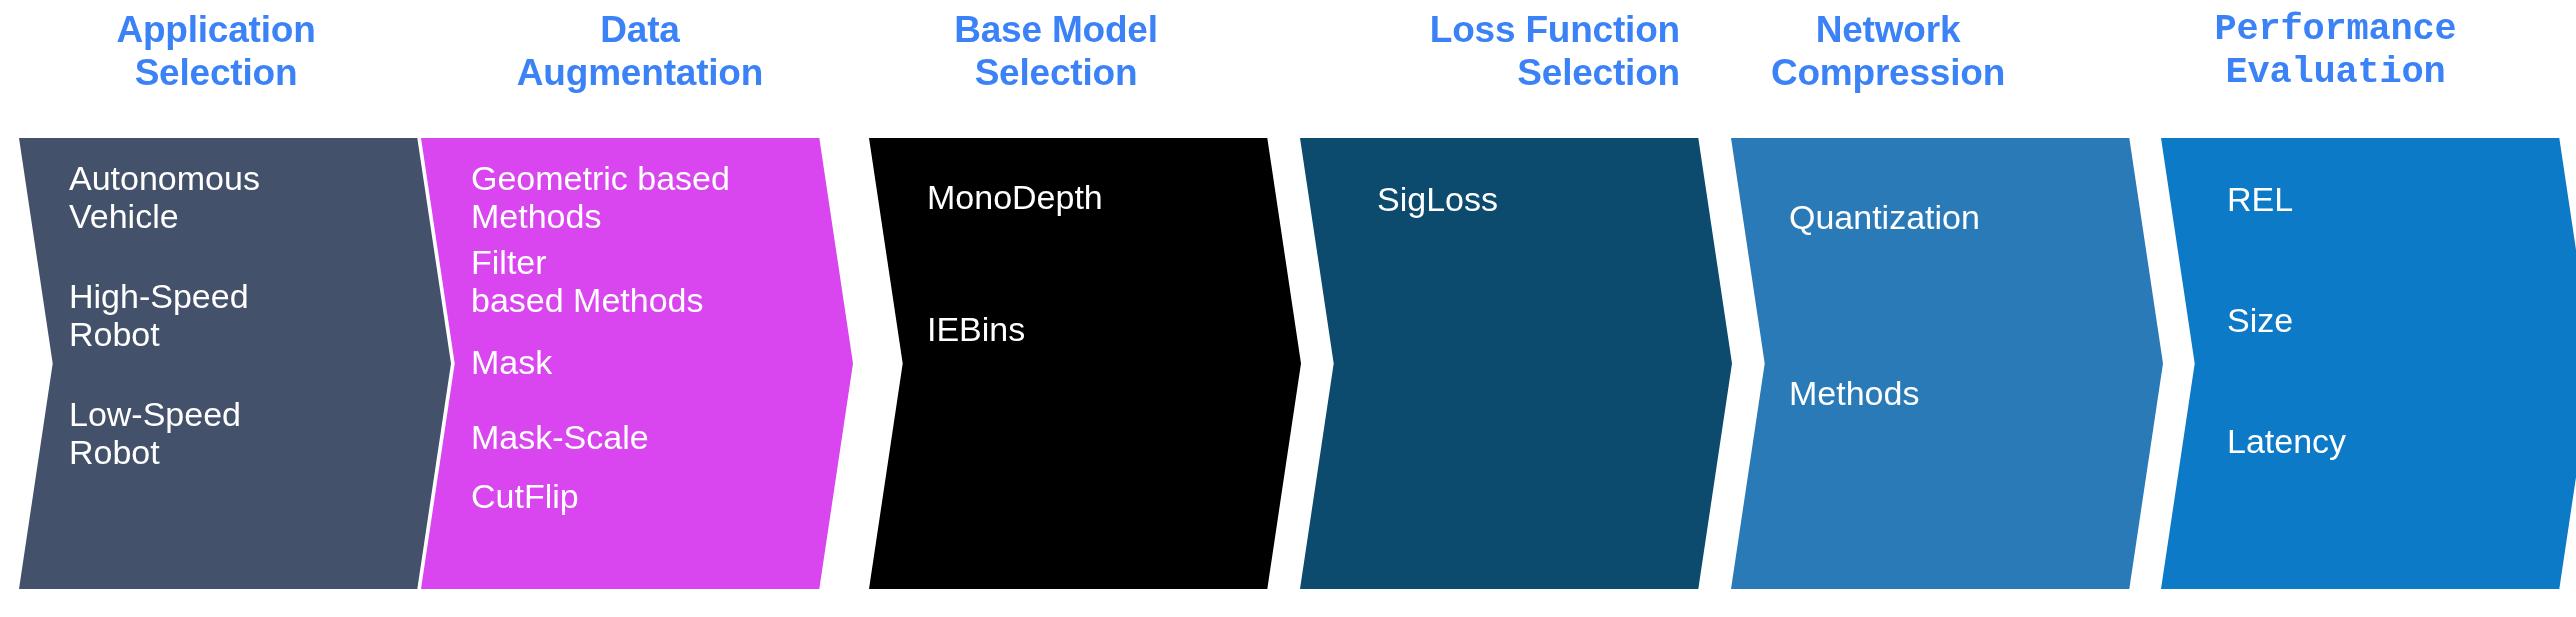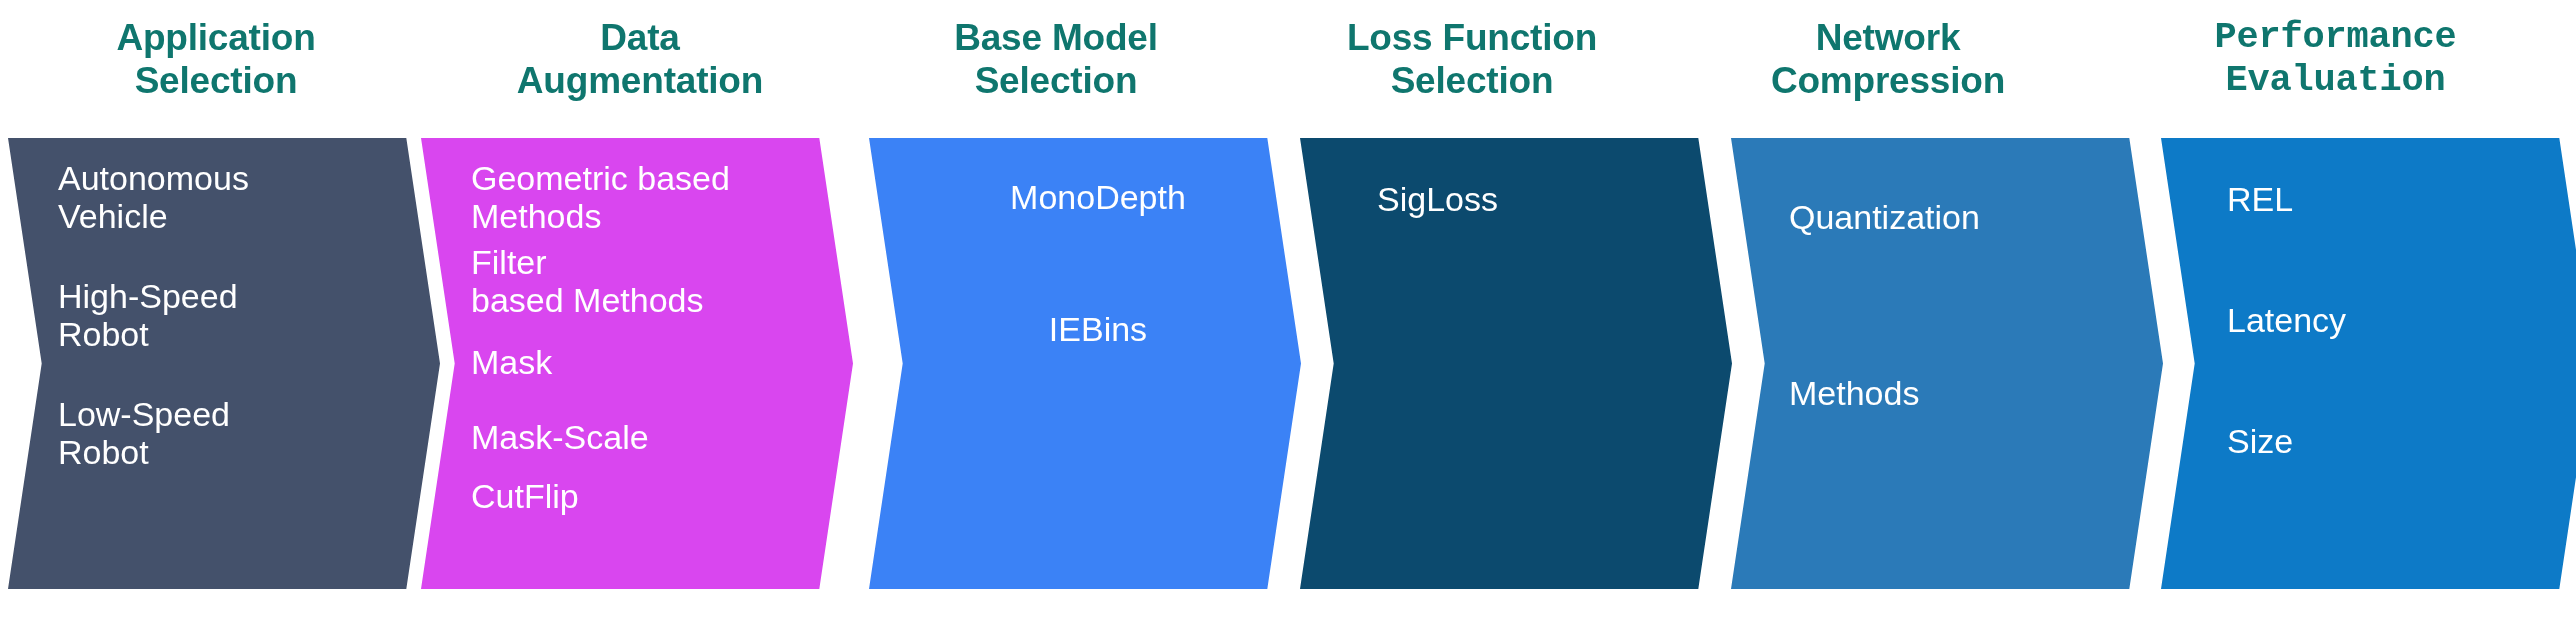--- a/index.html
+++ b/index.html
@@ -26,23 +26,23 @@
     position: absolute;
     top: 0;
     left: 0;
     width: 2576px;
     height: 138px;
     display: flex;
     align-items: flex-start;
   }
   .stage-header {
     box-sizing: border-box;
-    padding-top: 16px;
+    padding-top: 8px;
     text-align: center;
-    color: #0f766e;
+    color: #3b82f6;
     font-weight: bold;
     font-size: 37px;
     line-height: 1.17;
     letter-spacing: -0.2px;
     white-space: pre-line;
   }
 
   
   .blocks-row {
     position: absolute;
@@ -100,31 +100,31 @@
 
 <div id="stage">
 
   <div class="header-row">
     <div class="stage-header" style="width:432px;">Application
 Selection</div>
     <div class="stage-header" style="width:416px;">Data
 Augmentation</div>
     <div class="stage-header" style="width:416px;">Base Model
 Selection</div>
-    <div class="stage-header" style="width:416px;">Loss Function
+    <div class="stage-header" style="width:416px;text-align:right;">Loss Function
 Selection</div>
     <div class="stage-header" style="width:416px;">Network
 Compression</div>
     <div class="stage-header" style="width:479px;font-family:Liberation Mono, monospace;">Performance
 Evaluation</div>
   </div>
 
   <div class="blocks-row">
 
-    <div class="chevron" style="left:8px; width:432px; background:#44516b;">
+    <div class="chevron" style="left:19px; width:432px; background:#44516b;">
       <div class="chev-items sp-wide" style="padding-left:50px; padding-right:45px;">
         <div class="chev-item">Autonomous
 Vehicle</div>
         <div class="chev-item">High-Speed
 Robot</div>
         <div class="chev-item">Low-Speed
 Robot</div>
       </div>
     </div>
 
@@ -133,21 +133,21 @@
         <div class="chev-item">Geometric based
 Methods</div>
         <div class="chev-item" style="margin-bottom:24px;">Filter
 based Methods</div>
         <div class="chev-item" style="margin-bottom:37px;">Mask</div>
         <div class="chev-item" style="margin-bottom:21px;">Mask-Scale</div>
         <div class="chev-item">CutFlip</div>
       </div>
     </div>
 
-    <div class="chevron" style="left:869px; width:432px; background:#3b82f6;text-align:center;">
+    <div class="chevron" style="left:869px; width:432px; background:#000000;">
       <div class="chev-items sp-mid" style="padding-left:58px; padding-right:32px; padding-top:40px;">
         <div class="chev-item">MonoDepth</div>
         <div class="chev-item">IEBins</div>
       </div>
     </div>
 
     <div class="chevron" style="left:1300px; width:432px; background:#0c4a6e;">
       <div class="chev-items sp-xhuge" style="padding-left:77px; padding-right:32px; padding-top:42px;">
         <div class="chev-item">SigLoss</div>
       </div>
@@ -156,20 +156,20 @@
     <div class="chevron" style="left:1731px; width:432px; background:#2b7ab8;">
       <div class="chev-items sp-xhuge" style="padding-left:58px; padding-right:32px; padding-top:60px;">
         <div class="chev-item">Quantization</div>
         <div class="chev-item">Methods</div>
       </div>
     </div>
 
     <div class="chevron" style="left:2161px; width:432px; background:#0d7ac7;">
       <div class="chev-items sp-huge" style="padding-left:66px; padding-right:32px; padding-top:42px;">
         <div class="chev-item">REL</div>
+        <div class="chev-item">Size</div>
         <div class="chev-item">Latency</div>
-        <div class="chev-item">Size</div>
       </div>
     </div>
 
   </div>
 </div>
 
 
 </body></html>

